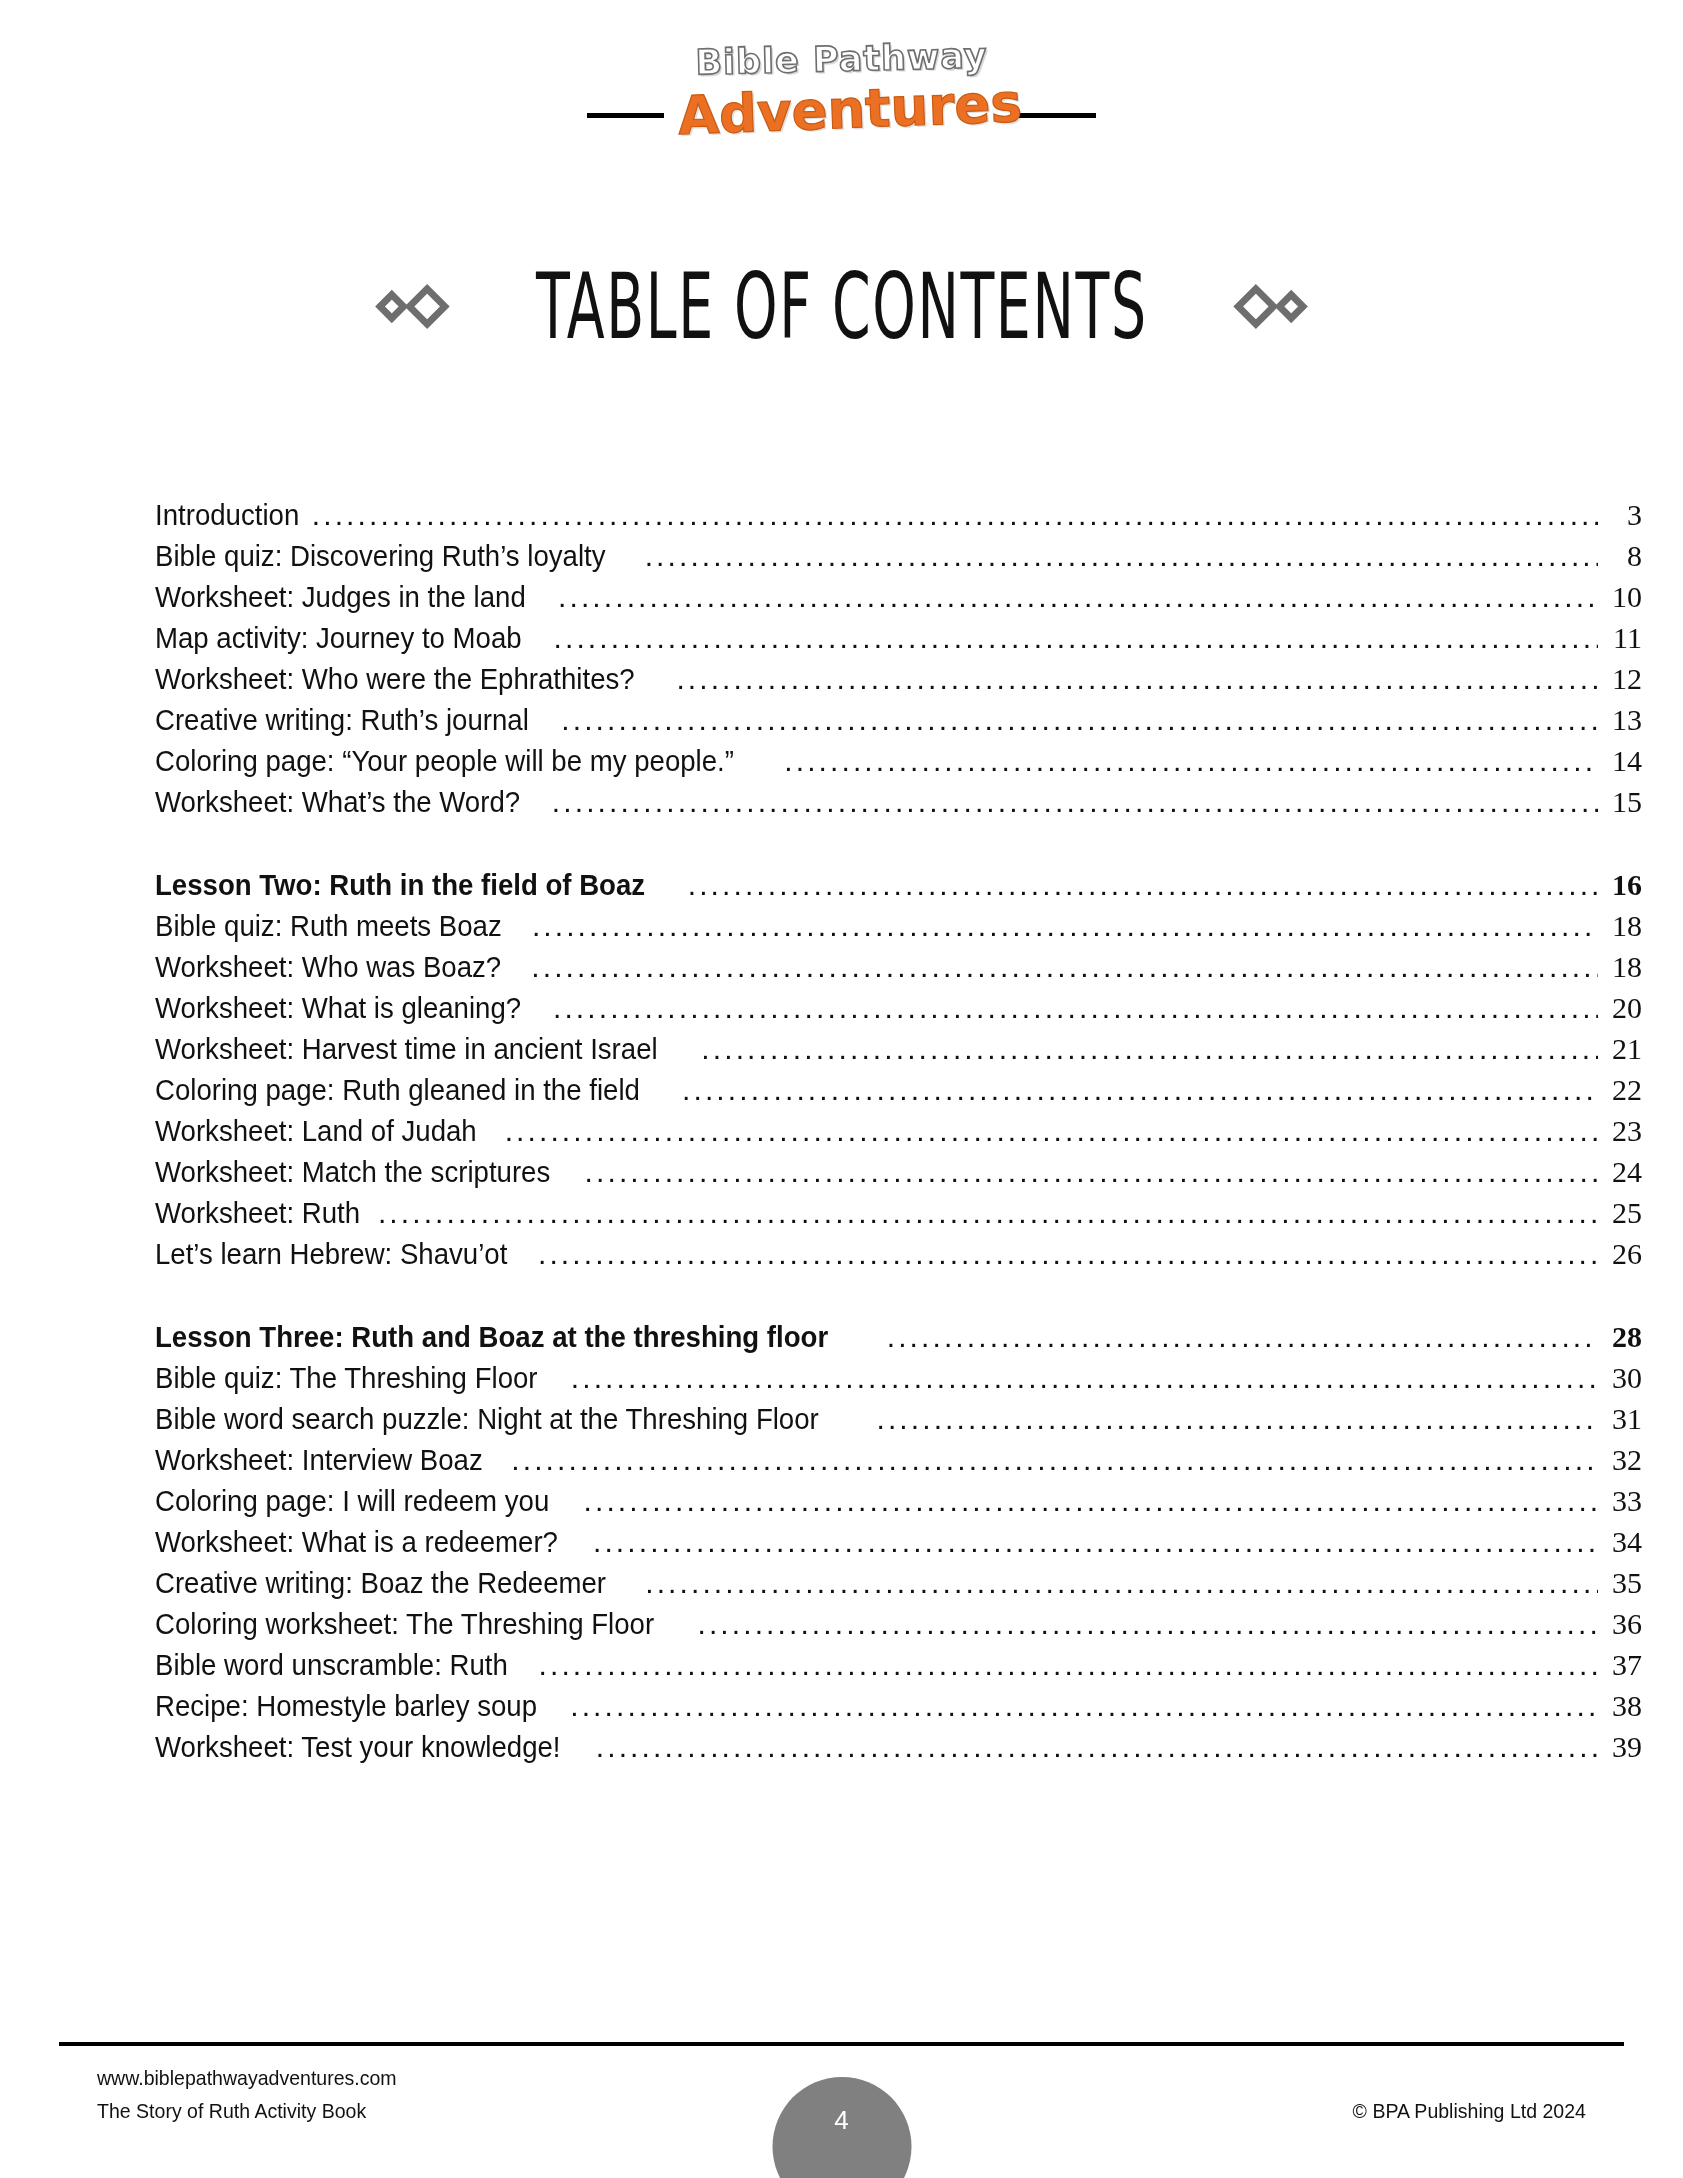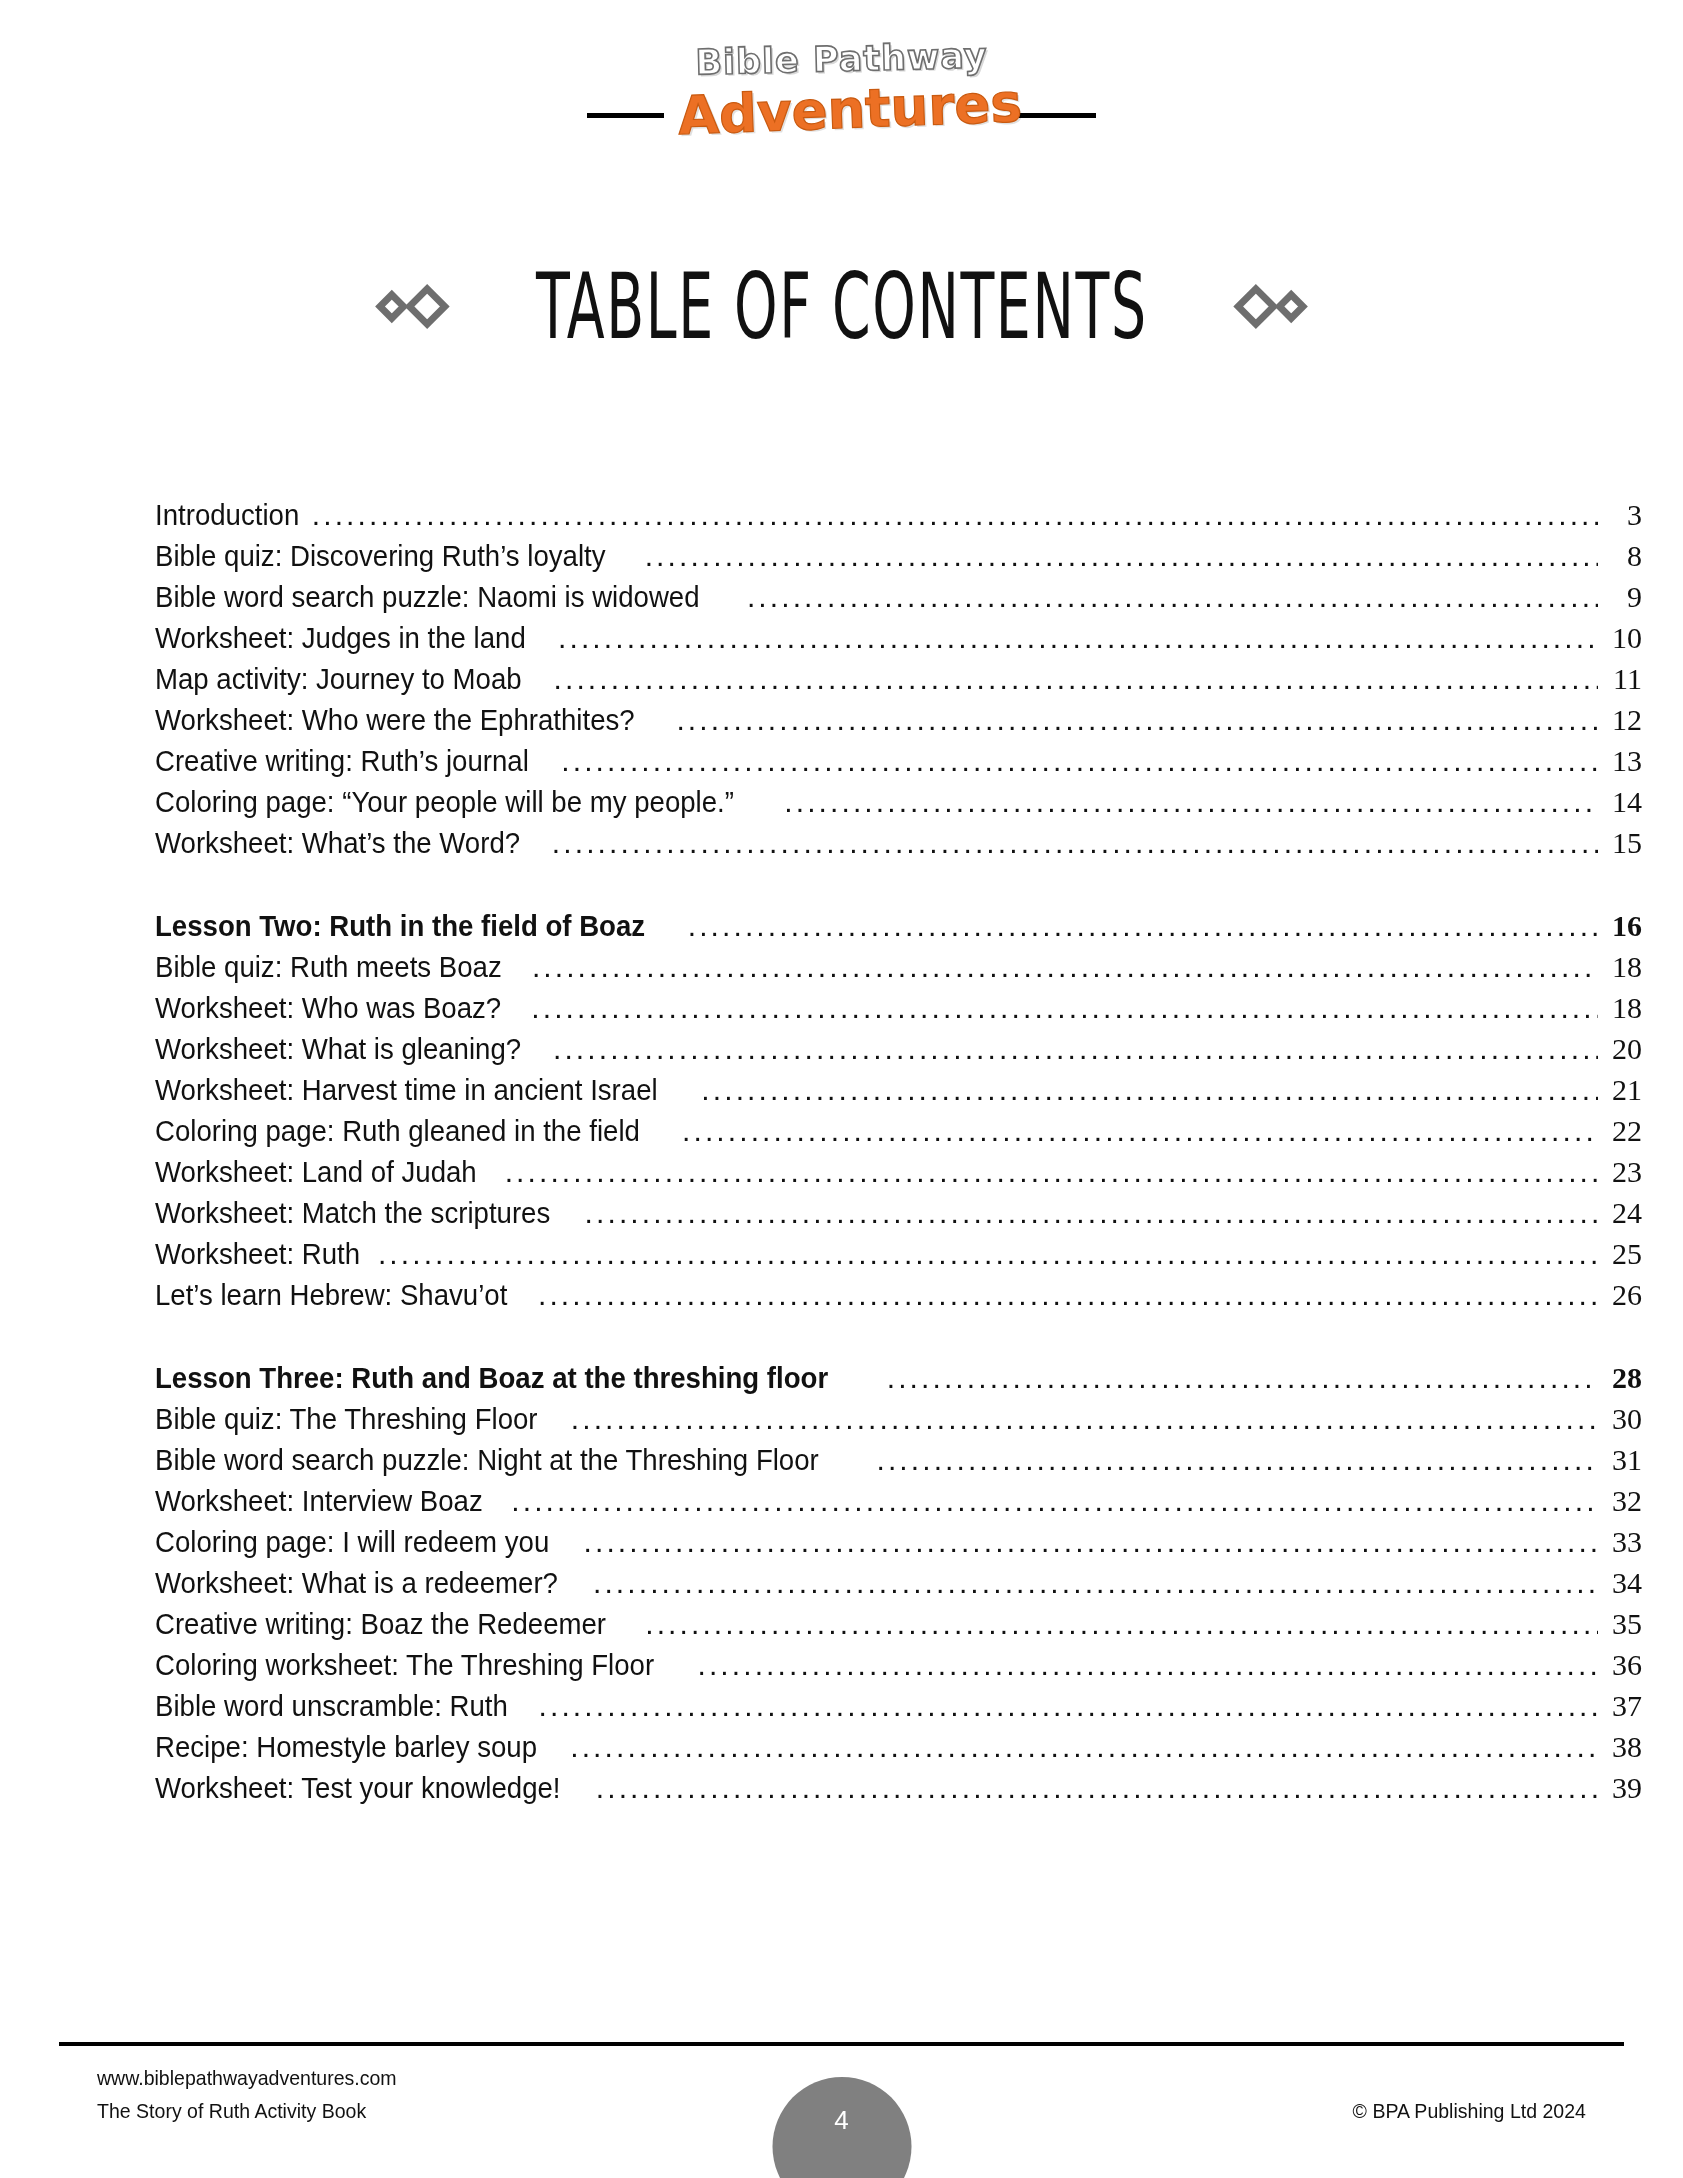--- a/index.html
+++ b/index.html
@@ -248,25 +248,20 @@
         <span class="label">Introduction</span>
         <span class="leaders"></span>
         <span class="pageno">3</span>
       </div>
       <div class="toc-entry">
         <span class="label">Bible quiz: Discovering Ruth’s loyalty</span>
         <span class="leaders"></span>
         <span class="pageno">8</span>
       </div>
       <div class="toc-entry">
-        <span class="label">Bible word search puzzle: Naomi is widowed</span>
-        <span class="leaders"></span>
-        <span class="pageno">9</span>
-      </div>
-      <div class="toc-entry">
         <span class="label">Worksheet: Judges in the land</span>
         <span class="leaders"></span>
         <span class="pageno">10</span>
       </div>
       <div class="toc-entry">
         <span class="label">Map activity: Journey to Moab</span>
         <span class="leaders"></span>
         <span class="pageno">11</span>
       </div>
       <div class="toc-entry">

